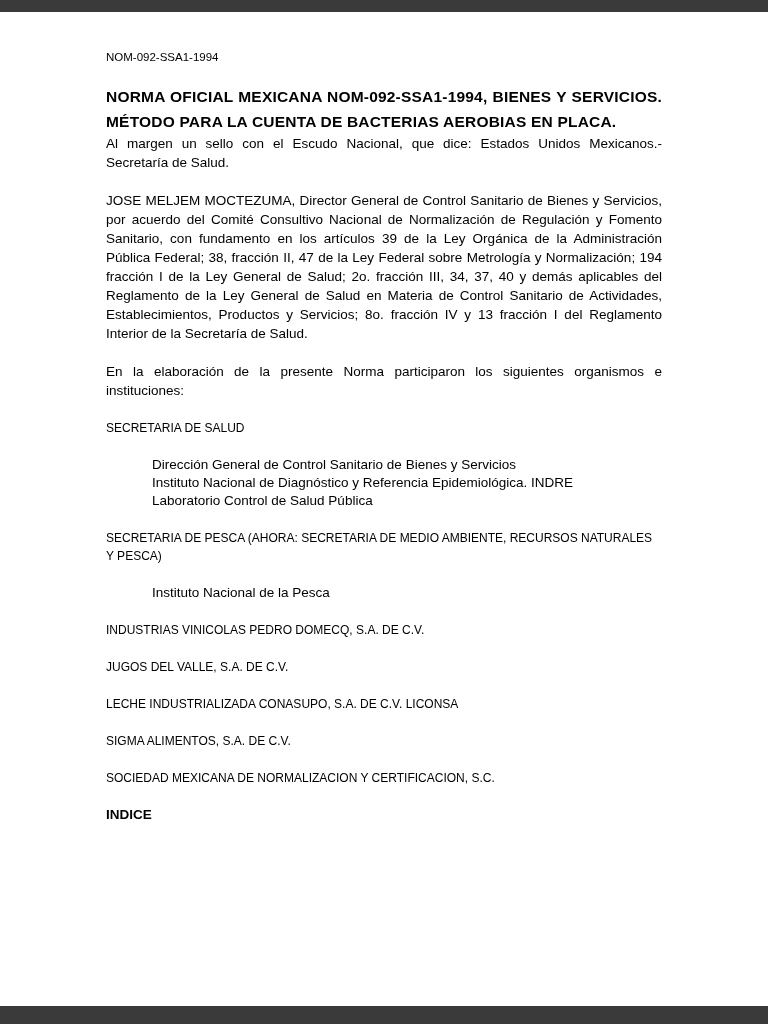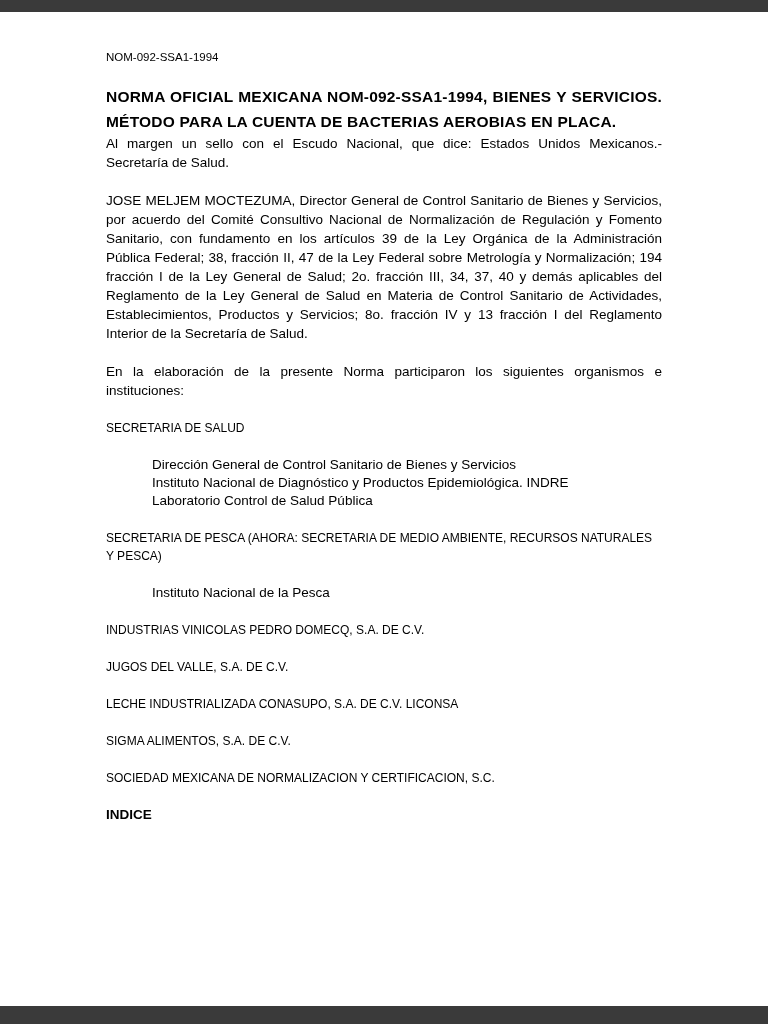--- a/index.html
+++ b/index.html
@@ -77,21 +77,21 @@
     <div class="para">Al margen un sello con el Escudo Nacional, que dice: Estados Unidos Mexicanos.- Secretaría de Salud.</div>
 
     <div class="para">JOSE MELJEM MOCTEZUMA, Director General de Control Sanitario de Bienes y Servicios, por acuerdo del Comité Consultivo Nacional de Normalización de Regulación y Fomento Sanitario, con fundamento en los artículos 39 de la Ley Orgánica de la Administración Pública Federal; 38, fracción II, 47 de la Ley Federal sobre Metrología y Normalización; 194 fracción I de la Ley General de Salud; 2o. fracción III, 34, 37, 40 y demás aplicables del Reglamento de la Ley General de Salud en Materia de Control Sanitario de Actividades, Establecimientos, Productos y Servicios; 8o. fracción IV y 13 fracción I del Reglamento Interior de la Secretaría de Salud.</div>
 
     <div class="para">En la elaboración de la presente Norma participaron los siguientes organismos e instituciones:</div>
 
     <div class="block">SECRETARIA DE SALUD</div>
 
     <div class="sublist">
       <div>Dirección General de Control Sanitario de Bienes y Servicios</div>
-      <div>Instituto Nacional de Diagnóstico y Productos Epidemiológica. INDRE</div>
+      <div>Instituto Nacional de Diagnóstico y Referencia Epidemiológica. INDRE</div>
       <div>Laboratorio Control de Salud Pública</div>
     </div>
 
     <div class="block">SECRETARIA DE PESCA (AHORA: SECRETARIA DE MEDIO AMBIENTE, RECURSOS NATURALES Y PESCA)</div>
 
     <div class="sublist">
       <div>Instituto Nacional de la Pesca</div>
     </div>
 
     <div class="block">INDUSTRIAS VINICOLAS PEDRO DOMECQ, S.A. DE C.V.</div>

